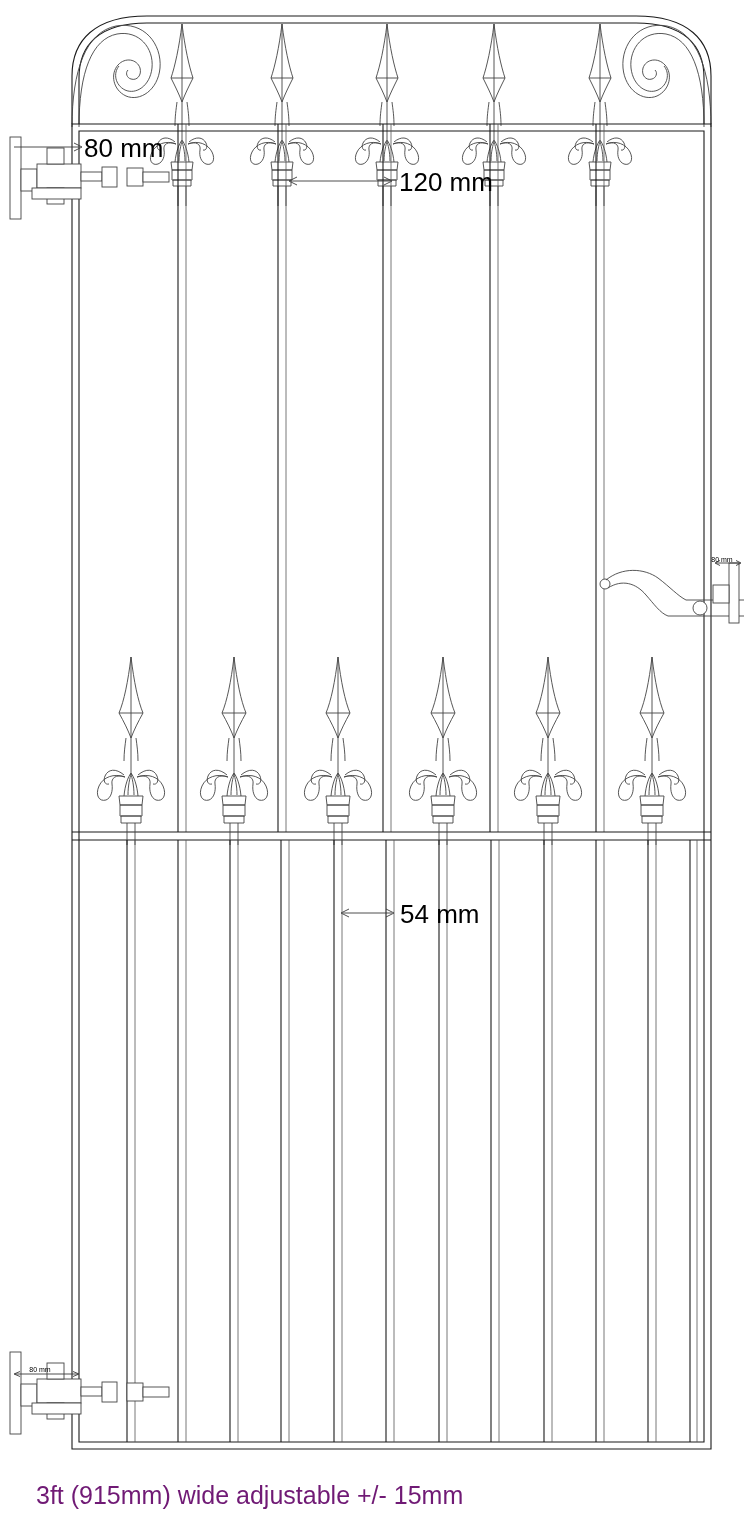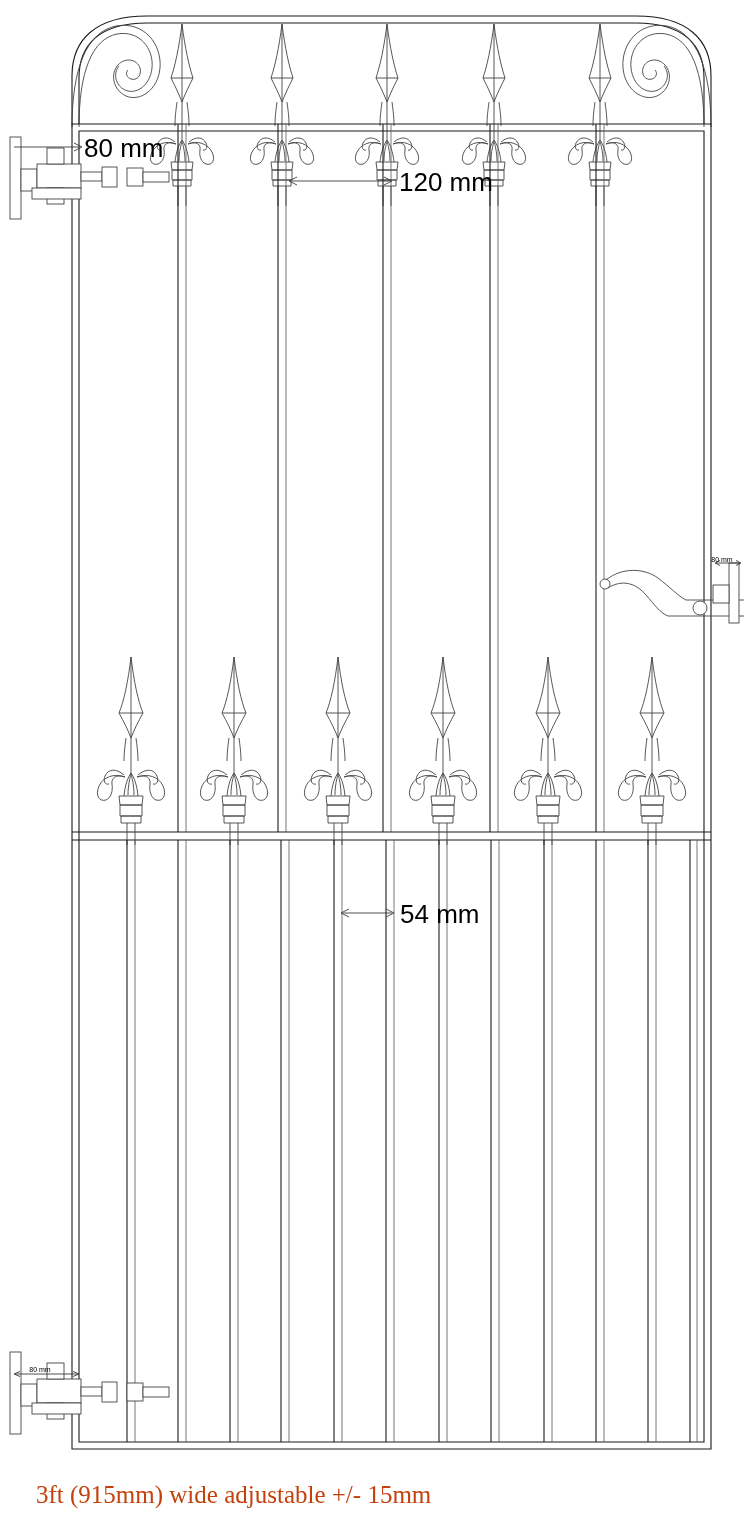--- a/index.html
+++ b/index.html
@@ -43,23 +43,23 @@
     fill: #000000;
   }
   #caption-layer {
     position: absolute;
     left: 36px;
     top: 1478px;
     width: 700px;
     height: 40px;
   }
   #caption-layer .caption {
-    font-family: Liberation Serif, serif;
+    font-family: Liberation Sans, sans-serif;
     font-size: 25px;
-    color: #c2410c;
+    color: #701a75;
     white-space: nowrap;
     line-height: 34px;
   }
 </style>
 </head>
 <body>
 
 <div id="drawing-root">
 
 <svg id="gate-svg" viewBox="0 0 744 1536" xmlns="http://www.w3.org/2000/svg">

